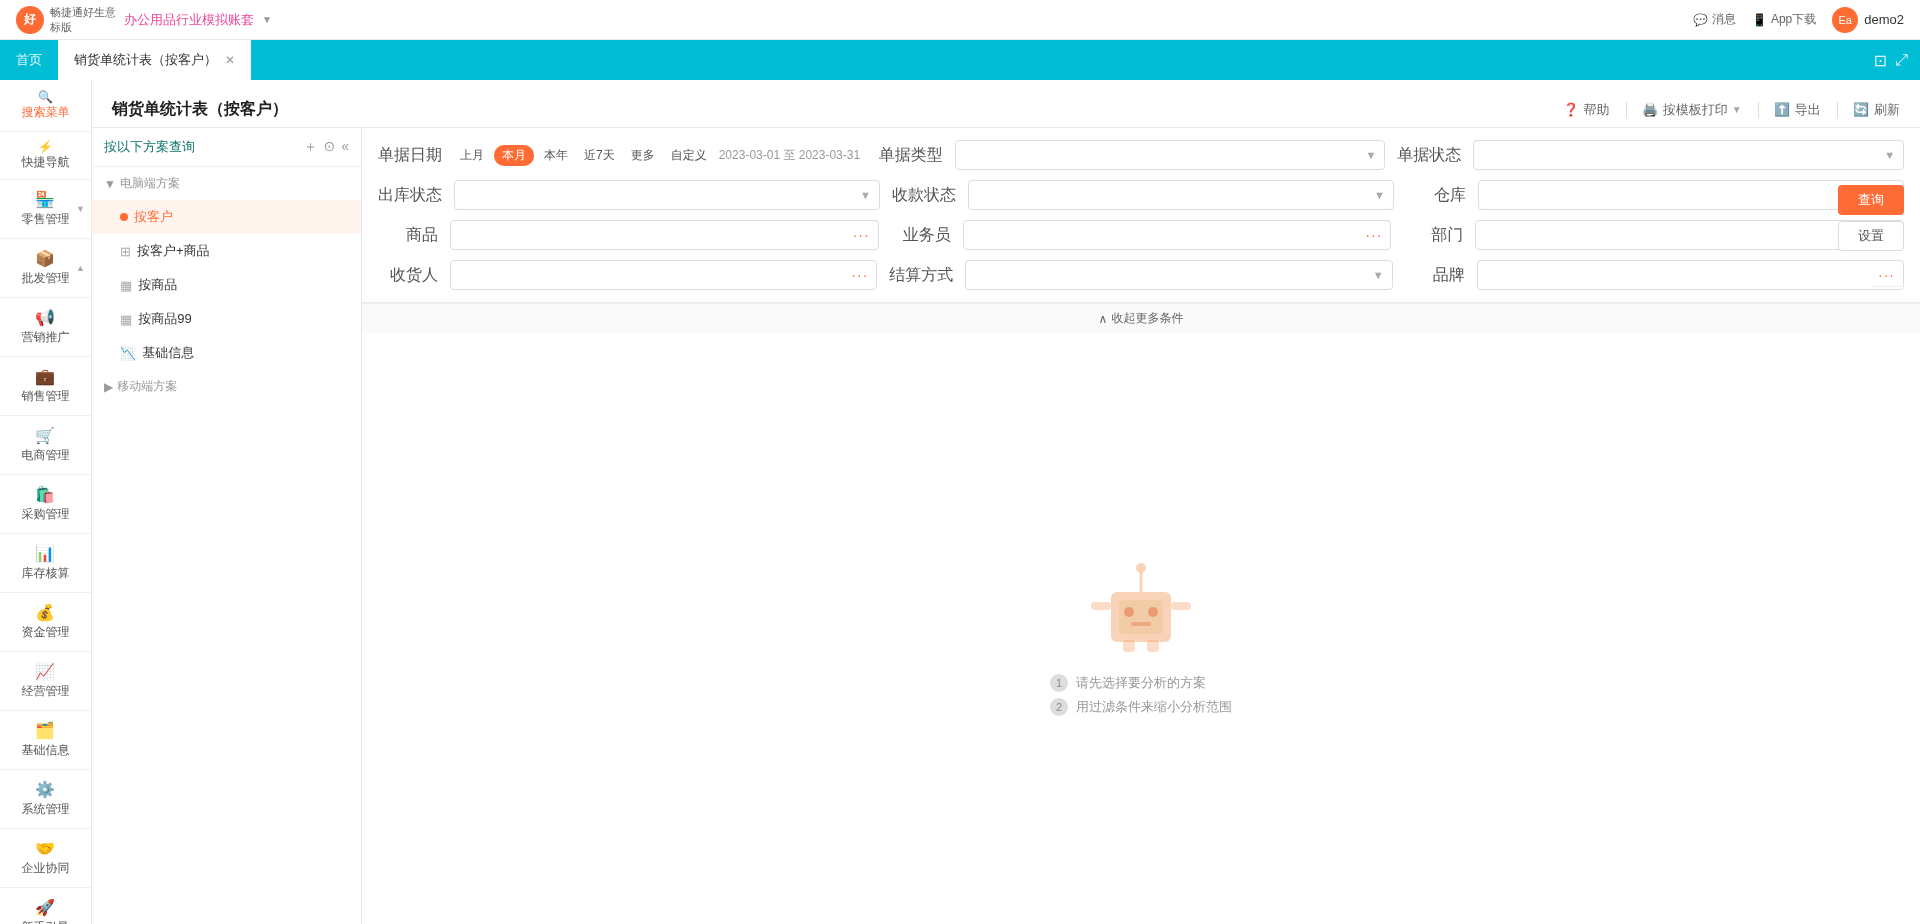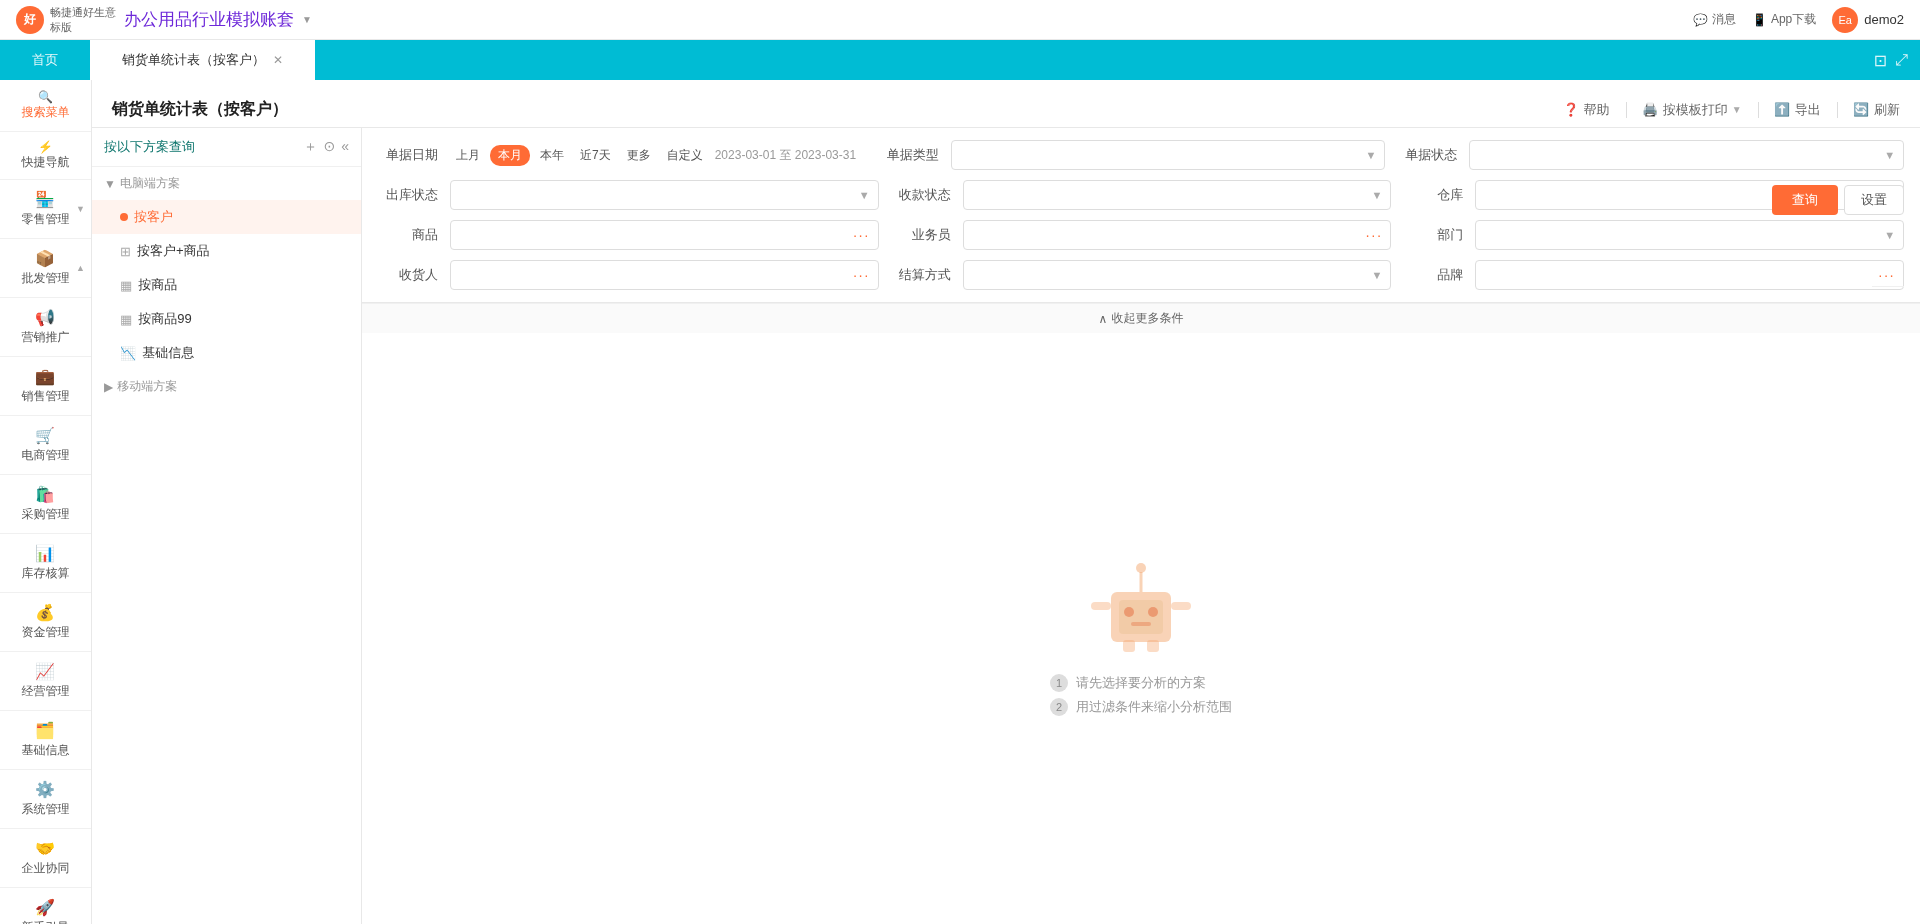--- a/index.html
+++ b/index.html
@@ -13,41 +13,41 @@
       align-items: center;
       justify-content: space-between;
       padding: 0 16px;
       border-bottom: 1px solid #e8e8e8;
       flex-shrink: 0;
     }
     .top-header-left { display: flex; align-items: center; gap: 8px; }
     .logo-area { display: flex; align-items: center; gap: 6px; }
     .logo-icon { width: 28px; height: 28px; background: #ff6b35; border-radius: 50%; display: flex; align-items: center; justify-content: center; color: white; font-size: 12px; font-weight: bold; }
     .logo-text { font-size: 11px; color: #666; line-height: 1.3; }
-    .app-title { font-size: 17px; color: #6d28d9; }
+    .app-title { font-size: 13px; color: #ec4899; }
     .dropdown-icon { color: #999; font-size: 10px; }
     .top-header-right { display: flex; align-items: center; gap: 16px; }
     .header-action { display: flex; align-items: center; gap: 4px; color: #666; font-size: 12px; cursor: pointer; }
     .user-avatar { width: 26px; height: 26px; background: #ff6b35; border-radius: 50%; display: flex; align-items: center; justify-content: center; color: white; font-size: 11px; }
     .user-name { font-size: 13px; color: #333; }
 
     
     .tab-bar {
       height: 40px;
       background: #00bcd4;
       display: flex;
       align-items: center;
       padding: 0 0;
       flex-shrink: 0;
     }
     .tab-item {
       height: 40px;
       display: flex;
       align-items: center;
-      padding: 0 32px;
+      padding: 0 16px;
       color: rgba(255,255,255,0.85);
       font-size: 13px;
       cursor: pointer;
       position: relative;
     }
     .tab-item.active {
       background: #fff;
       color: #333;
       font-weight: 500;
     }
@@ -163,21 +163,21 @@
       border-bottom: 1px solid #e8e8e8;
       flex-shrink: 0;
     }
     .filter-row {
       display: flex;
       align-items: center;
       gap: 12px;
       margin-bottom: 10px;
     }
     .filter-row:last-child { margin-bottom: 0; }
-    .filter-label { min-width: 60px; text-align: right; color: #555; font-size: 13px; flex-shrink: 0; }
+    .filter-label { min-width: 60px; text-align: right; color: #555; font-size: 16px; flex-shrink: 0; }
     .filter-control {
       flex: 1;
       display: flex;
       align-items: center;
       border: 1px solid #ddd;
       border-radius: 4px;
       height: 30px;
       padding: 0 8px;
       background: #fff;
       position: relative;
@@ -554,21 +554,21 @@
 
         <div class="collapse-bar">
           <span>∧</span>
           <span>收起更多条件</span>
         </div>
 
         <div class="action-bar" style="position:absolute;top:270px;right:16px;display:flex;gap:8px;">
         </div>
 
         <div style="position:relative;flex-shrink:0;">
-          <div style="position:absolute;top:-148px;right:16px;display:flex;flex-direction:row;gap:6px;z-index:10;">
+          <div style="position:absolute;top:-148px;right:16px;display:flex;flex-direction:column;gap:6px;z-index:10;">
             <button class="btn-primary">查询</button>
             <button class="btn-secondary">设置</button>
           </div>
         </div>
 
         <div class="empty-state">
 
           <div class="empty-illustration">
             <svg width="120" height="120" viewBox="0 0 120 120">
 

